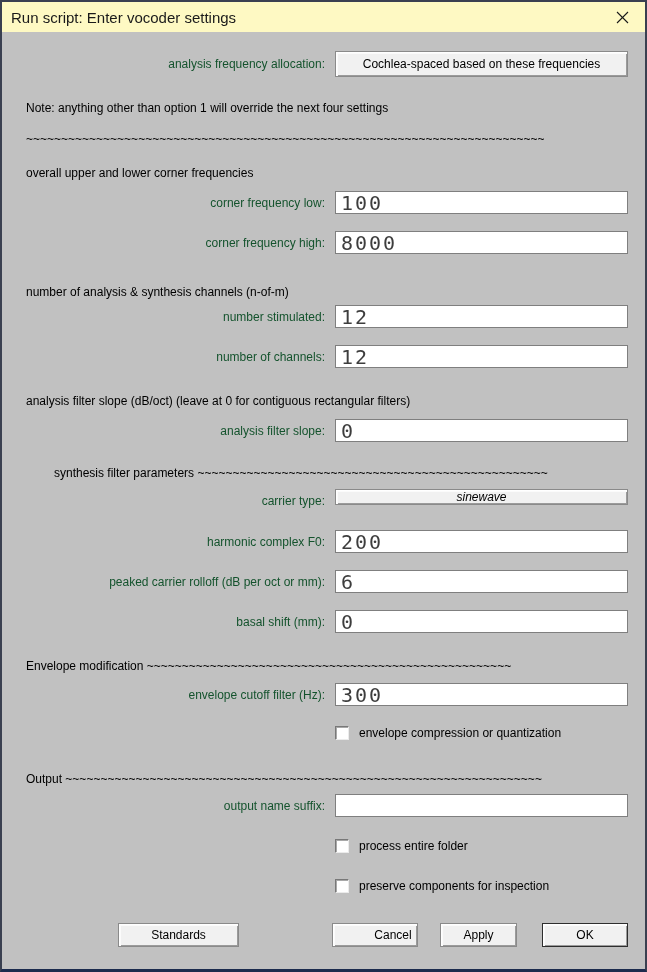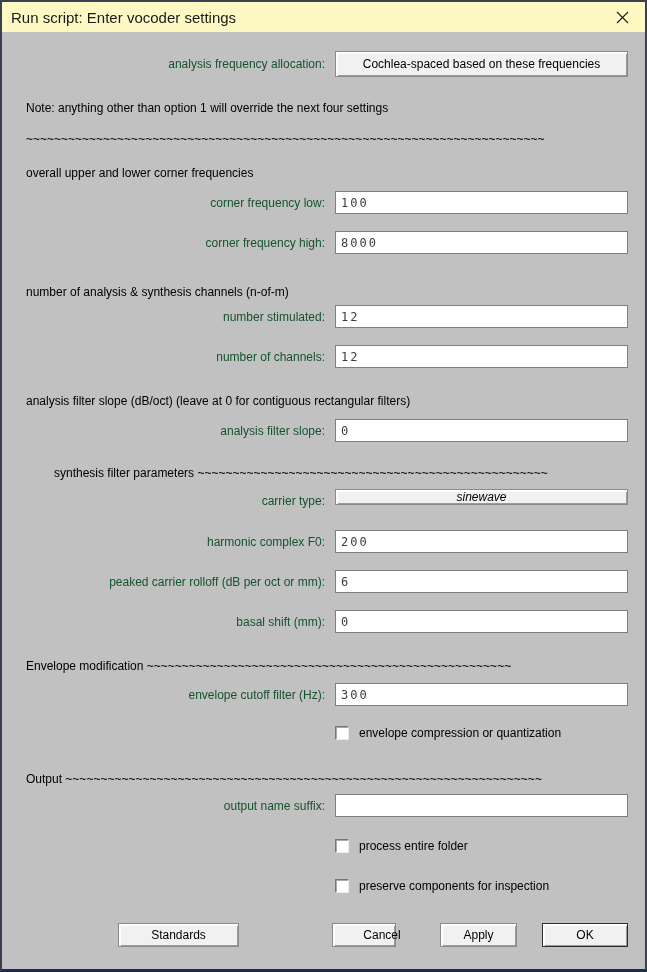--- a/index.html
+++ b/index.html
@@ -40,21 +40,21 @@
     position: absolute; left: 24px; font-size: 12px; color: #000000;
     white-space: nowrap;
   }
 
   
   .field {
     position: absolute; left: 333px; top: 0; width: 293px; height: 23px;
     background: #ffffff;
     border: 1px solid #7f7f7f;
     font-family: "DejaVu Sans Mono", monospace;
-    font-size: 12px; letter-spacing: 2px; color: #3d3d3d;
+    font-size: 20px; letter-spacing: 2px; color: #3d3d3d;
     padding: 0 2px 0 5px; outline: none;
   }
   .btn95 {
     background: #f1f1f1;
     border: 1px solid #8a8a8a;
     box-shadow: inset 1px 1px 0 #ffffff, inset 2px 2px 0 #fbfbfb,
                 inset -1px -1px 0 #9b9b9b;
     font-family: "Liberation Sans", sans-serif;
     font-size: 12px; color: #000000;
     display: flex; align-items: center; justify-content: center;
@@ -173,17 +173,17 @@
     <span class="checkbox"></span>
     <span class="checklabel">process entire folder</span>
   </div>
 
   <div class="checkrow" style="top:877px;">
     <span class="checkbox"></span>
     <span class="checklabel">preserve components for inspection</span>
   </div>
 
   <button class="btn95" style="position:absolute;left:116px;top:921px;width:121px;height:24px;">Standards</button>
-  <button class="btn95" style="position:absolute;left:330px;top:921px;width:64px;height:24px;padding-left:36px;">Cancel</button>
+  <button class="btn95" style="position:absolute;left:330px;top:921px;width:86px;height:24px;padding-left:36px;">Cancel</button>
   <button class="btn95" style="position:absolute;left:438px;top:921px;width:77px;height:24px;">Apply</button>
   <button class="btn95 default" style="position:absolute;left:540px;top:921px;width:86px;height:24px;">OK</button>
 
 </div>
 
 </body></html>

